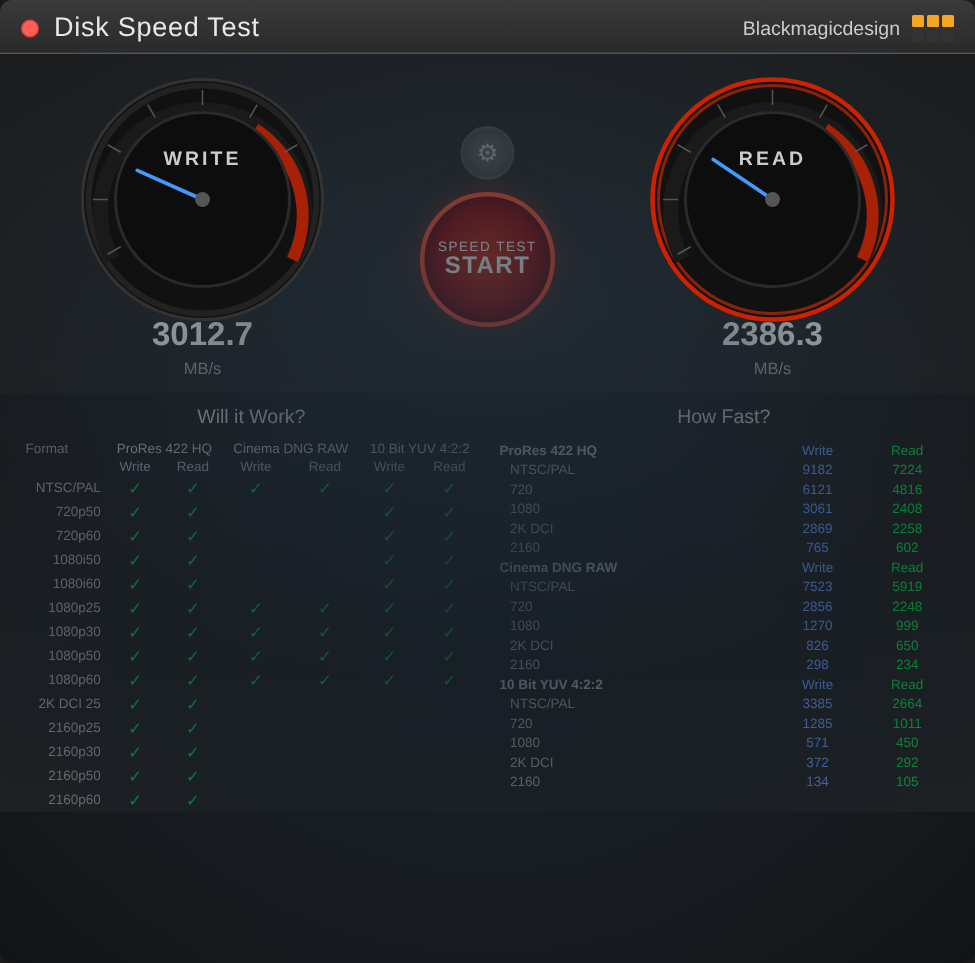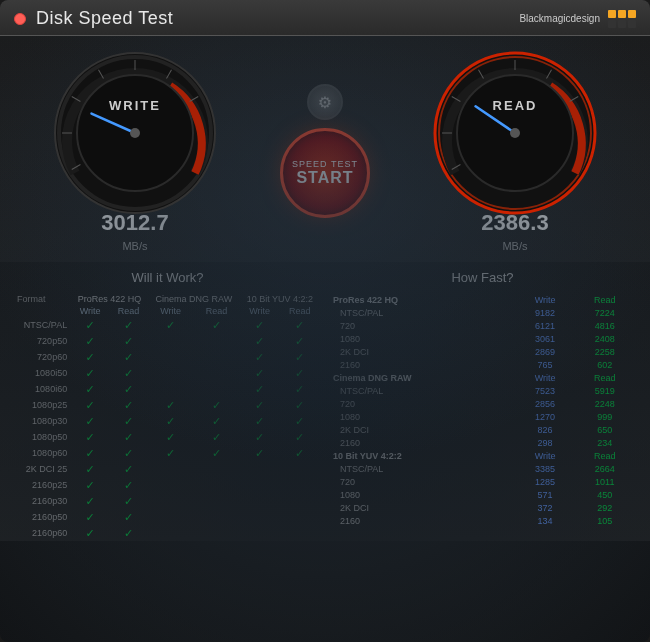--- a/index.html
+++ b/index.html
@@ -61,21 +61,21 @@
       font-size: 18px;
       font-weight: 300;
       letter-spacing: 0.5px;
     }
 
     .brand-logo {
       display: flex;
       align-items: center;
       gap: 8px;
       color: #ccc;
-      font-size: 10px;
+      font-size: 13px;
       margin-left: 22px;
     }
 
     .brand-dots {
       display: grid;
       grid-template-columns: repeat(3, 8px);
       grid-template-rows: repeat(2, 8px);
       gap: 2px;
     }
 

